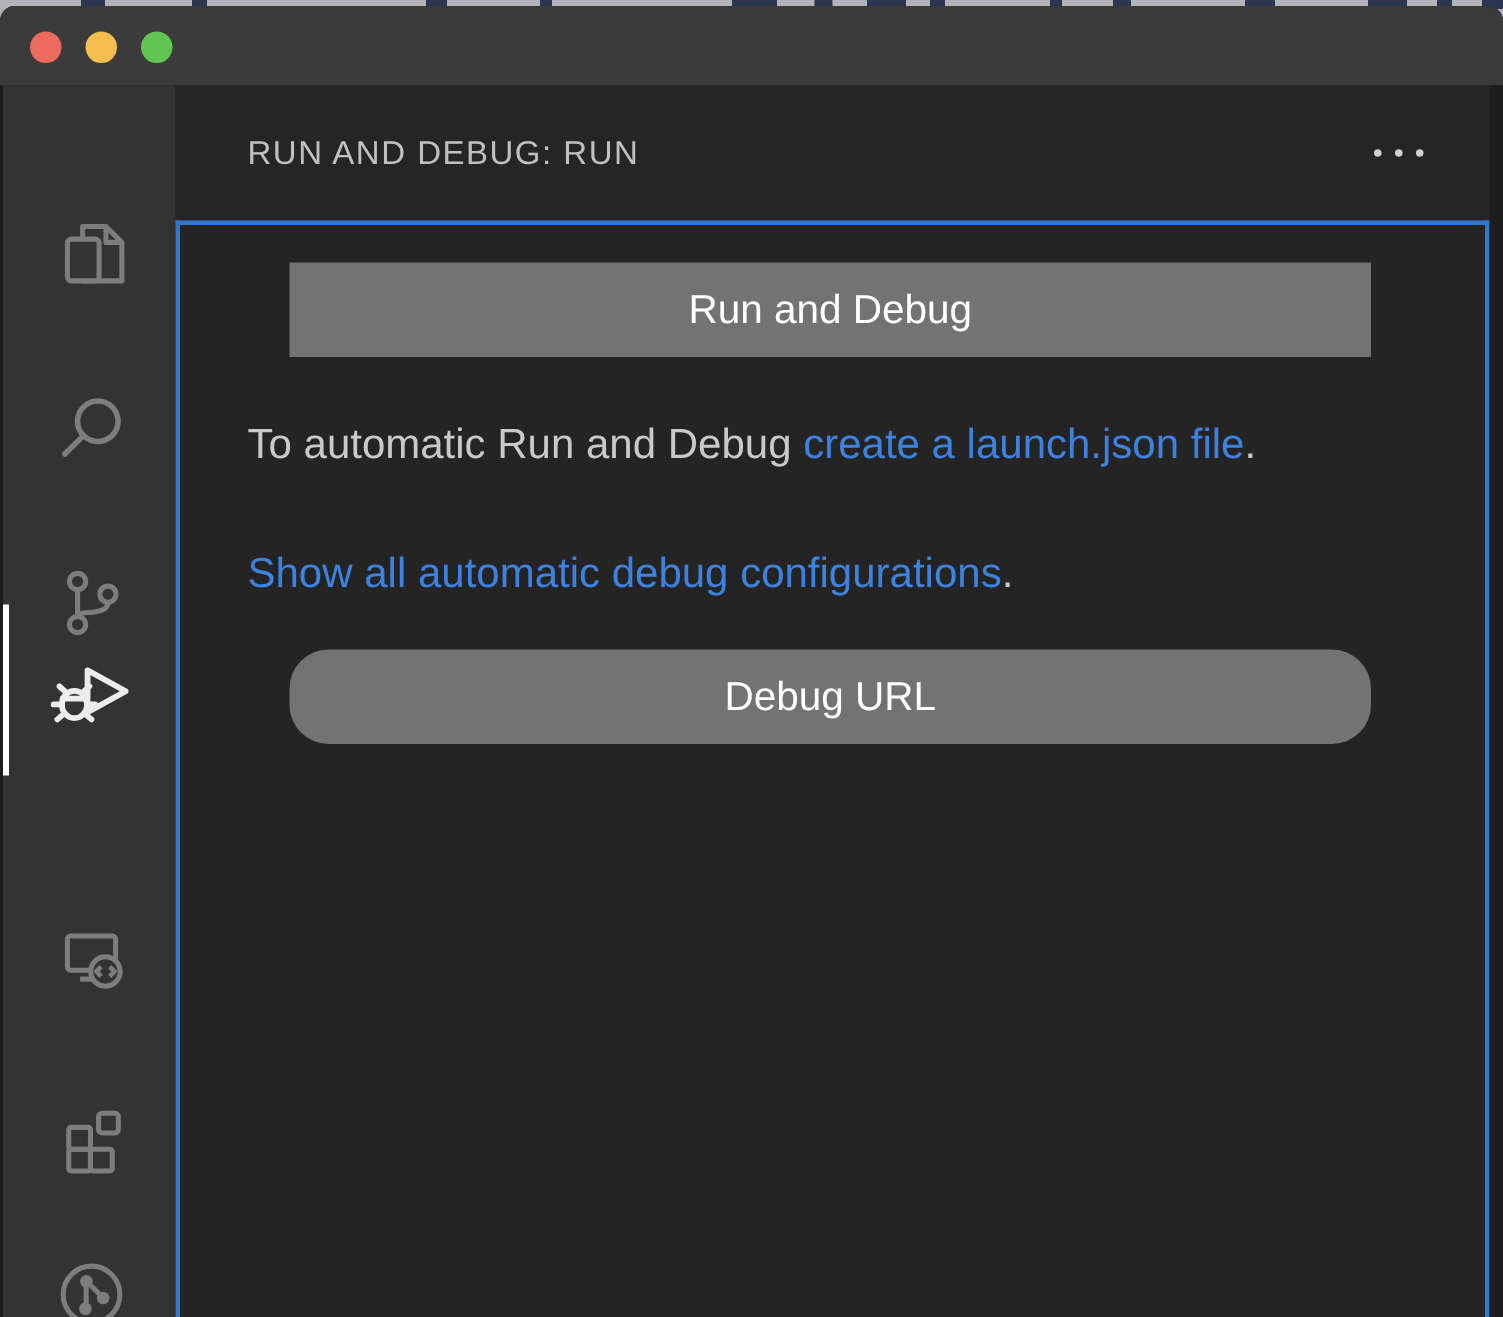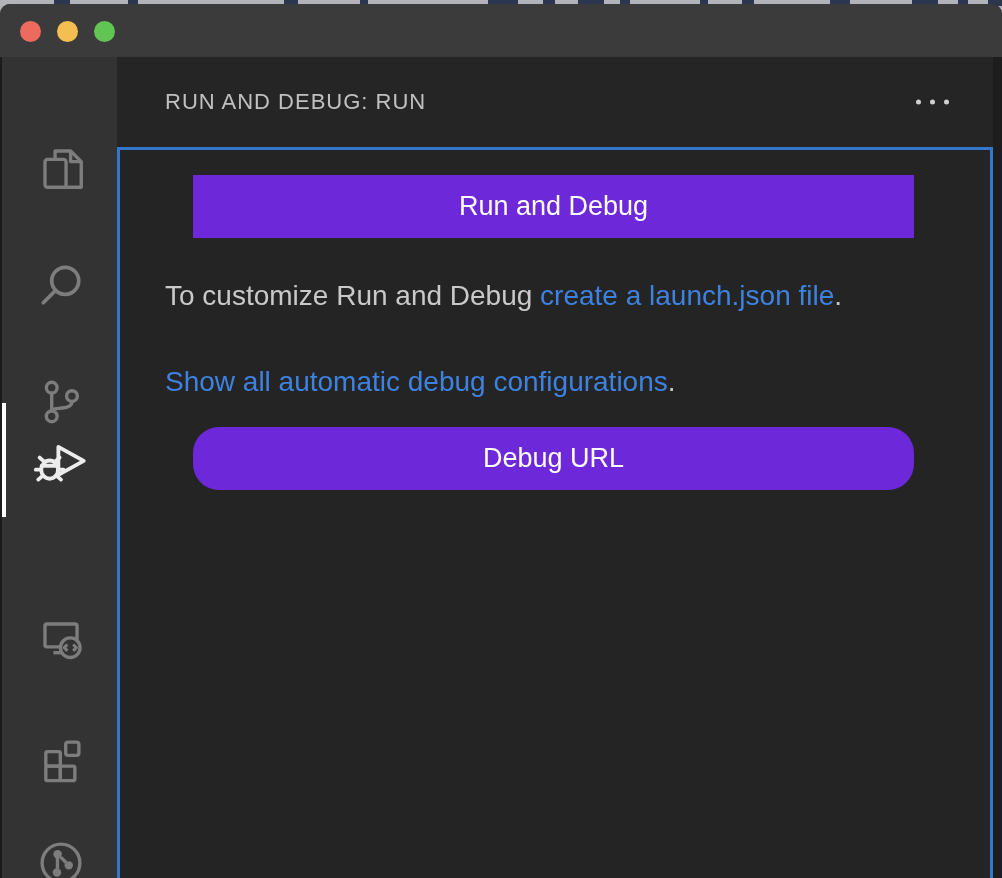--- a/index.html
+++ b/index.html
@@ -61,27 +61,27 @@
   .more-actions .dot { width:5px; height:5px; border-radius:50%; background:#d0d0d0; }
 
   .debug-panel {
     width:876px; height:735px;
     border:3px solid #3277cb; border-bottom:none;
     background:#242425; overflow:hidden;
   }
 
   .vs-button {
     display:block; width:721px; margin-left:73px;
-    height:63px; background:#6d28d9; color:#ffffff;
+    height:63px; background:#737373; color:#ffffff;
     border:none; font-family:inherit; font-size:27px; line-height:63px;
     text-align:center; cursor:pointer;
   }
   .btn-run { margin-top:25px; }
   .btn-terminal { margin-top:25px; }
-  .btn-url { margin-top:23px;border-radius:26px; }
+  .btn-url { margin-top:29px;border-radius:26px; }
 
   .panel-text {
     margin:0 45px; font-size:28px; line-height:44px; color:#c9c9c9;
   }
   .p-customize { margin-top:36px; }
   .p-configs   { margin-top:42px; }
   .p-terminal  { margin-top:37px; }
   .link { color:#3e82e0; cursor:pointer; }
 </style>
 </head>
@@ -211,21 +211,21 @@
           <span class="dot"></span>
           <span class="dot"></span>
           <span class="dot"></span>
         </span>
       </div>
 
       <div class="debug-panel">
 
         <button class="vs-button btn-run">Run and Debug</button>
 
-        <p class="panel-text p-customize"><span>To customize Run and Debug </span><span class="link">create a launch.json file</span><span>.</span></p>
+        <p class="panel-text p-customize"><span>To automatic Run and Debug </span><span class="link">create a launch.json file</span><span>.</span></p>
 
         <p class="panel-text p-configs"><span class="link">Show all automatic debug configurations</span><span>.</span></p>
 
 
 
         <button class="vs-button btn-url">Debug URL</button>
 
       </div>
     </div>
 

